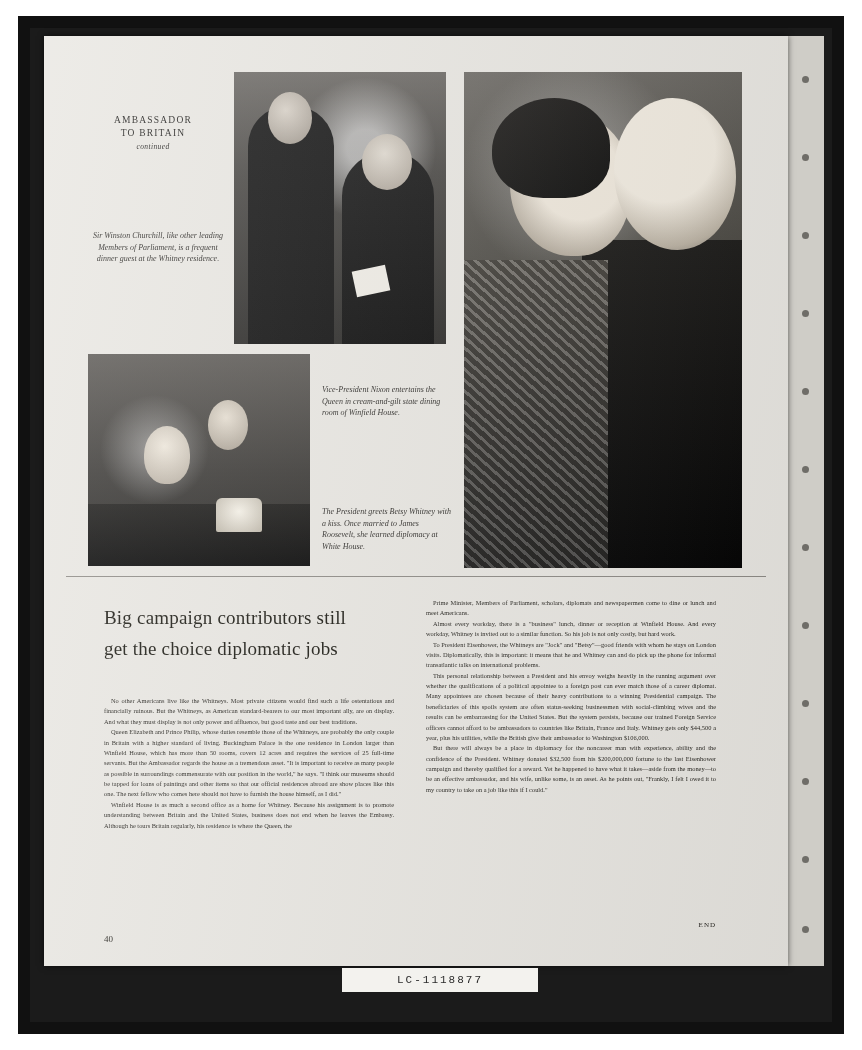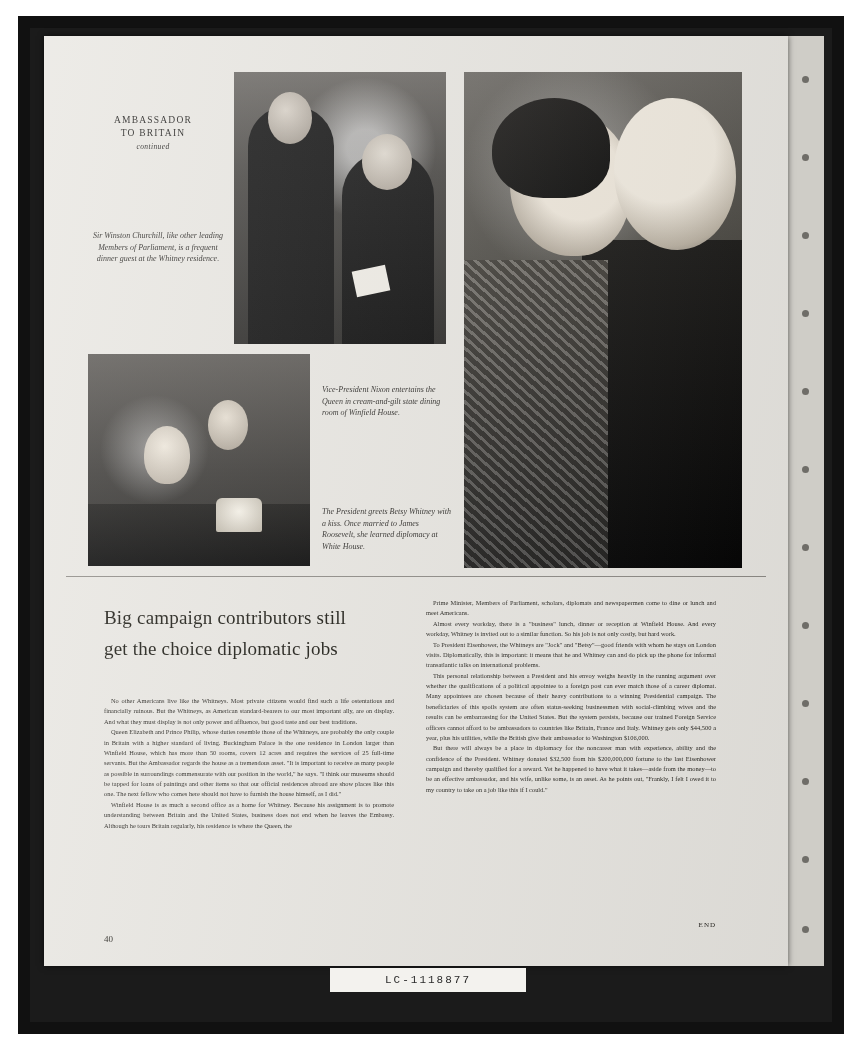--- a/index.html
+++ b/index.html
@@ -60,21 +60,21 @@
   .gutter .hole {
     position: absolute;
     left: 14px;
     width: 7px; height: 7px;
     border-radius: 50%;
     background: #6f6d68;
   }
   
   .neg-strip {
     position: absolute;
-    left: 330px; top: 968px;
+    left: 342px; top: 968px;
     width: 196px; height: 24px;
     background: #f3f2ee;
   }
   .neg-strip span {
     display: block;
     text-align: center;
     font-family: "Liberation Mono", monospace;
     font-size: 11px;
     color: #2b2b2b;
     line-height: 24px;

